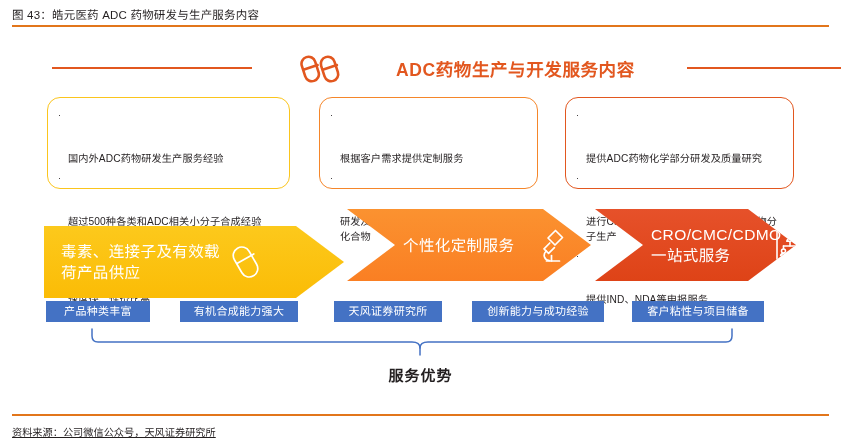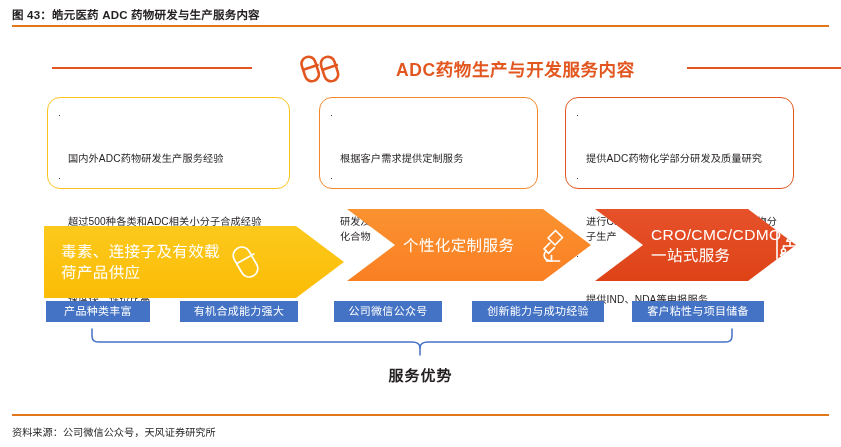--- a/index.html
+++ b/index.html
@@ -15,21 +15,21 @@
     font-family: "Liberation Sans", "DejaVu Sans", sans-serif;
     color: #231f20;
   }
 
   
   .fig-title {
     position: absolute;
     left: 12px;
     top: 6px;
     font-size: 11.5px;
-    font-weight: bold;
+    font-weight: normal;
     color: #231f20;
     letter-spacing: 0.2px;
     white-space: nowrap;
   }
   .rule-top {
     position: absolute;
     left: 12px;
     top: 25px;
     width: 817px;
     height: 1.6px;
@@ -229,20 +229,21 @@
     height: 1.6px;
     background: #e2761b;
   }
   .source-note {
     position: absolute;
     left: 12px;
     top: 424px;
     font-size: 10.2px;
     color: #231f20;
     white-space: nowrap;
+    text-decoration: underline;
   }
 </style>
 </head>
 <body>
 
 <div class="fig-title">图 43：皓元医药 ADC 药物研发与生产服务内容</div>
 <div class="rule-top"></div>
 
 <div class="heading-row">
   <div class="heading-line left"></div>
@@ -355,21 +356,21 @@
         </g>
       </svg>
     </span>
   </div>
 
 </div>
 
 <div class="tags">
   <div class="tag t1">产品种类丰富</div>
   <div class="tag t2">有机合成能力强大</div>
-  <div class="tag t3">公司微信公众号</div>
+  <div class="tag t3">天风证券研究所</div>
   <div class="tag t4">创新能力与成功经验</div>
   <div class="tag t5">客户粘性与项目储备</div>
 </div>
 
 <div class="brace">
   <svg width="752" height="30" viewBox="0 0 752 30" aria-hidden="true">
     <g fill="none" stroke="#4472c4" stroke-width="1.5" stroke-linecap="round" stroke-linejoin="round">
       <path d="M48 2 L48 9 Q48 15 54 15 L368 15 Q376 15 376 21 L376 28"></path>
       <path d="M688 2 L688 9 Q688 15 682 15 L384 15 Q376 15 376 21"></path>
     </g>

